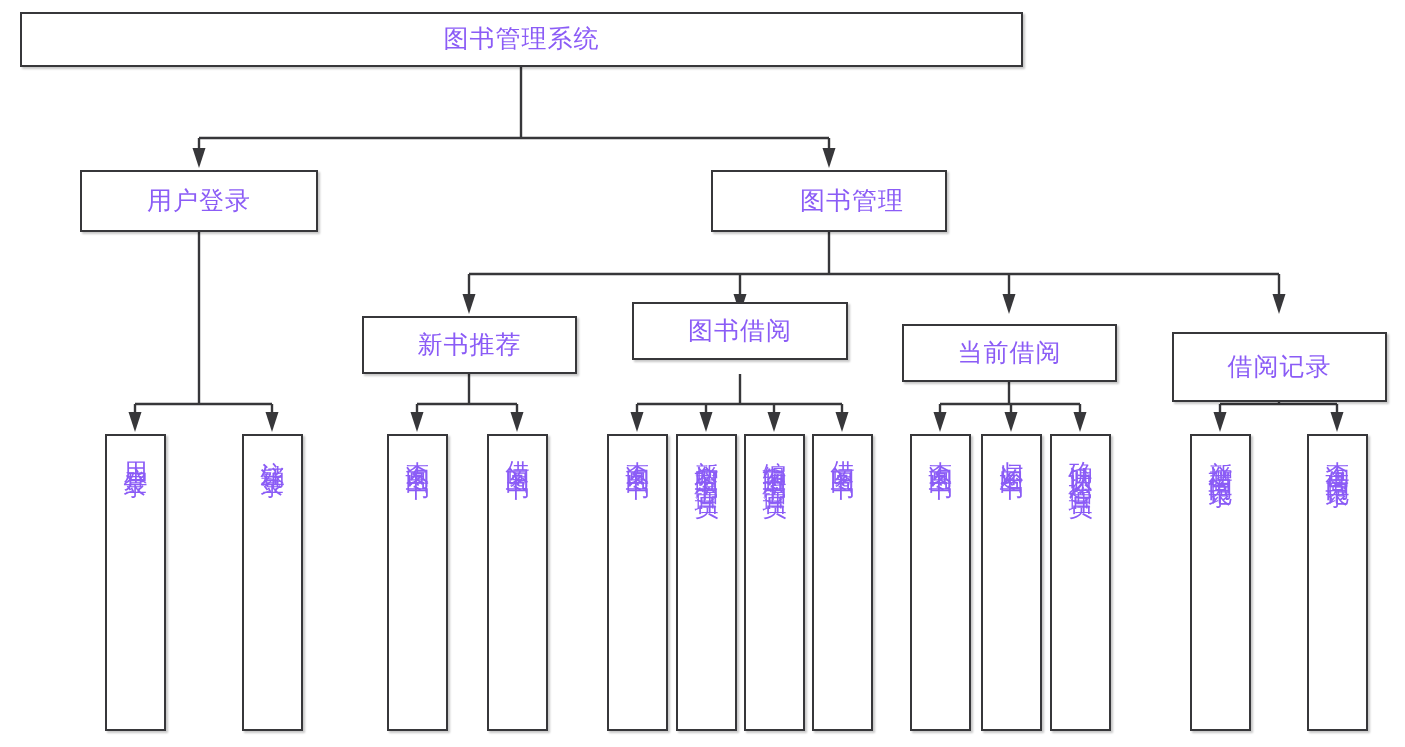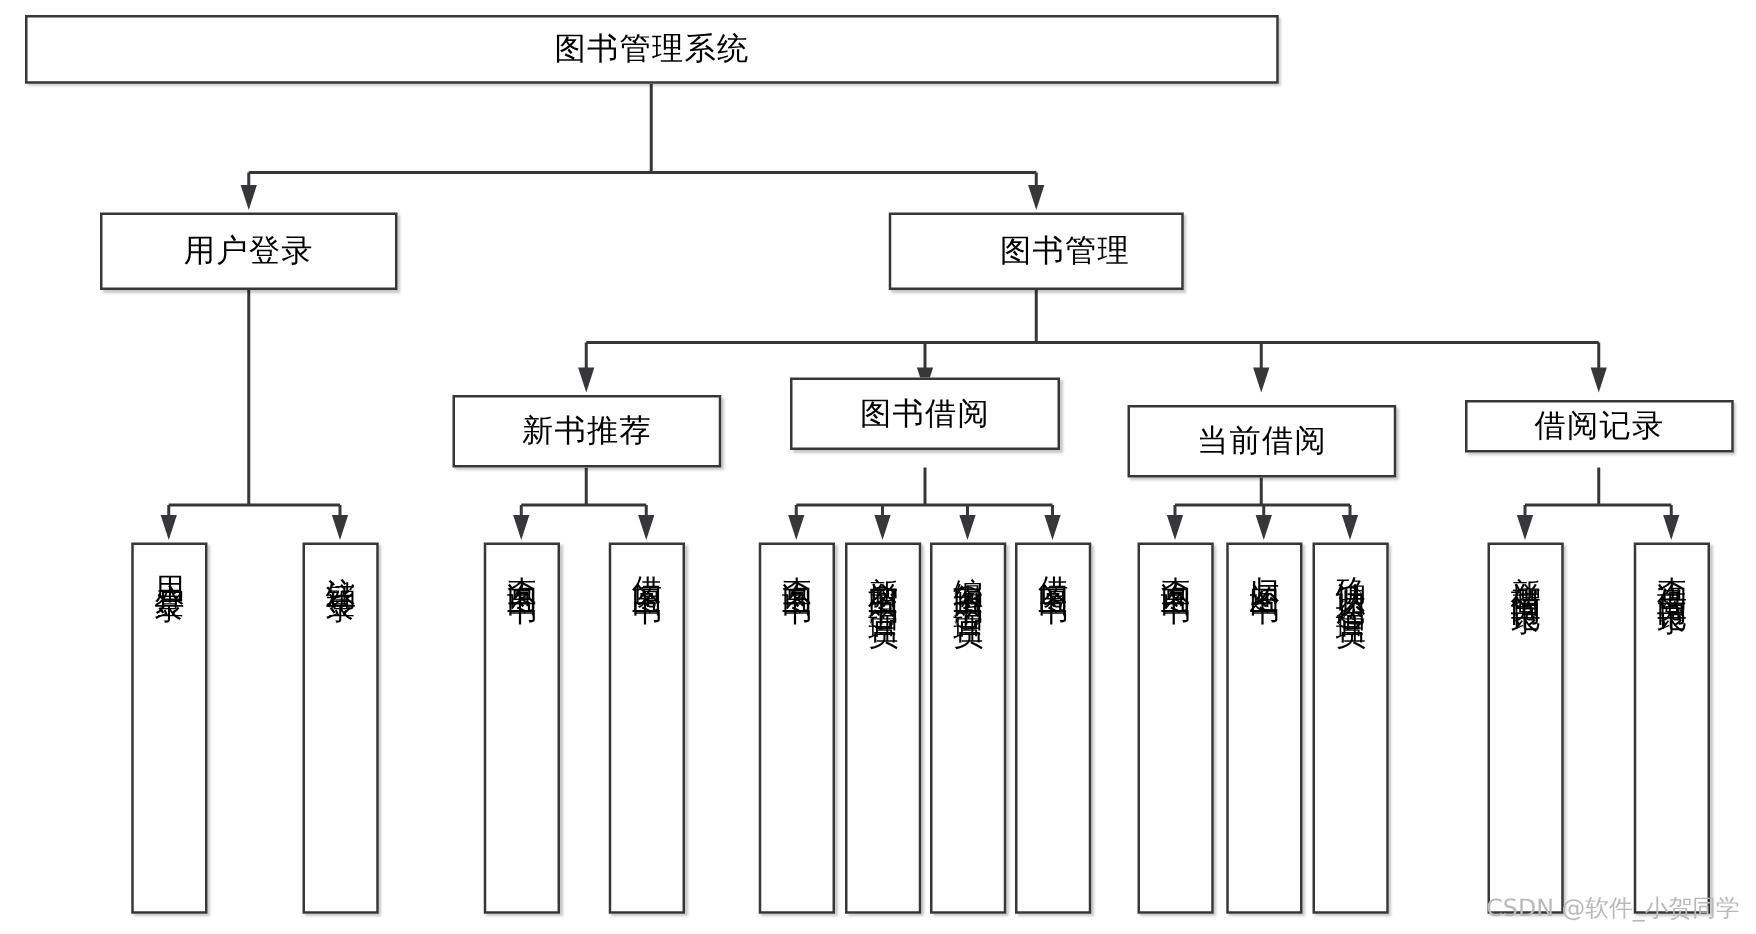--- a/index.html
+++ b/index.html
@@ -31,21 +31,21 @@
     box-sizing: border-box;
     background: #ffffff;
     border: 2px solid #37373a;
     display: flex;
     align-items: center;
     justify-content: center;
     box-shadow: 2px 2px 2px rgba(0,0,0,0.22);
     z-index: 2;
   }
   .node .label {
-    color: #000000;
+    color: #8b5cf6;
     line-height: 1.05;
     text-align: center;
     white-space: pre;
   }
   
   .node.h .label {
     font-size: 25px;
     letter-spacing: 1px;
   }
   .node.root .label {
@@ -150,21 +150,21 @@
       </div>
       <div class="node h" style="left: 362px; top: 316px; width: 215px; height: 58px;">
         <span class="label">新书推荐</span>
       </div>
       <div class="node h" style="left: 632px; top: 302px; width: 216px; height: 58px;">
         <span class="label">图书借阅</span>
       </div>
       <div class="node h" style="left: 902px; top: 324px; width: 215px; height: 58px;">
         <span class="label">当前借阅</span>
       </div>
-      <div class="node h" style="left: 1172px; top: 320px; width: 215px; height: 42px;">
+      <div class="node h" style="left: 1172px; top: 332px; width: 215px; height: 70px;">
         <span class="label">借阅记录</span>
       </div>
       <div class="node v" style="left: 105px; top: 434px; width: 61px; height: 297px;">
         <span class="label">用户登录</span>
       </div>
       <div class="node v" style="left: 242px; top: 434px; width: 61px; height: 297px;">
         <span class="label">注销登录</span>
       </div>
       <div class="node v" style="left: 387px; top: 434px; width: 61px; height: 297px;">
         <span class="label">查询图书</span>
@@ -194,15 +194,14 @@
         <span class="label">确认归还（管理员）</span>
       </div>
       <div class="node v" style="left: 1190px; top: 434px; width: 61px; height: 297px;">
         <span class="label">新增借阅记录</span>
       </div>
       <div class="node v" style="left: 1307px; top: 434px; width: 61px; height: 297px;">
         <span class="label">查询借阅记录</span>
       </div>
     </div>
 
-  <div id="watermark">CSDN @软件_小贺同学</div>
 
 </div>
 
 </body></html>

